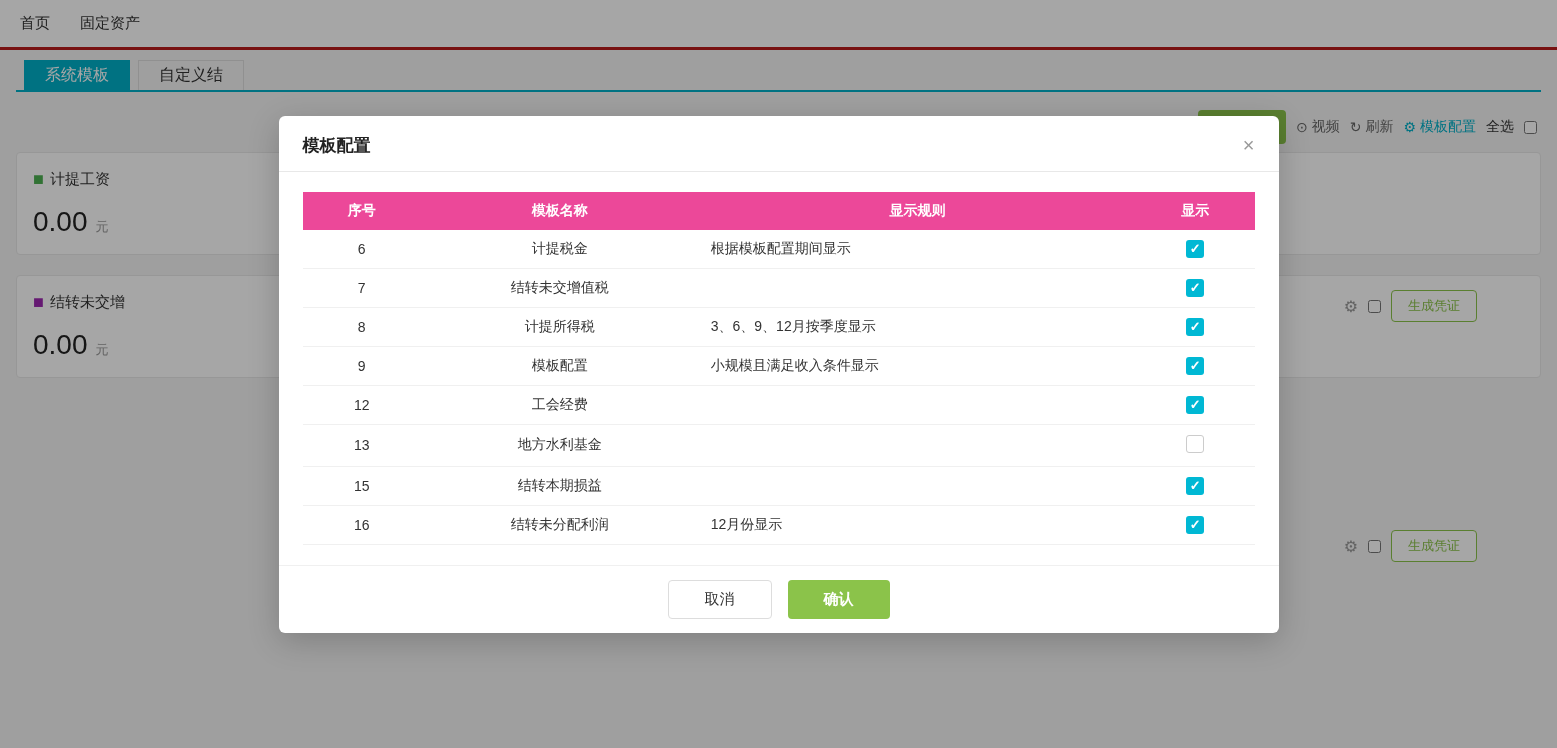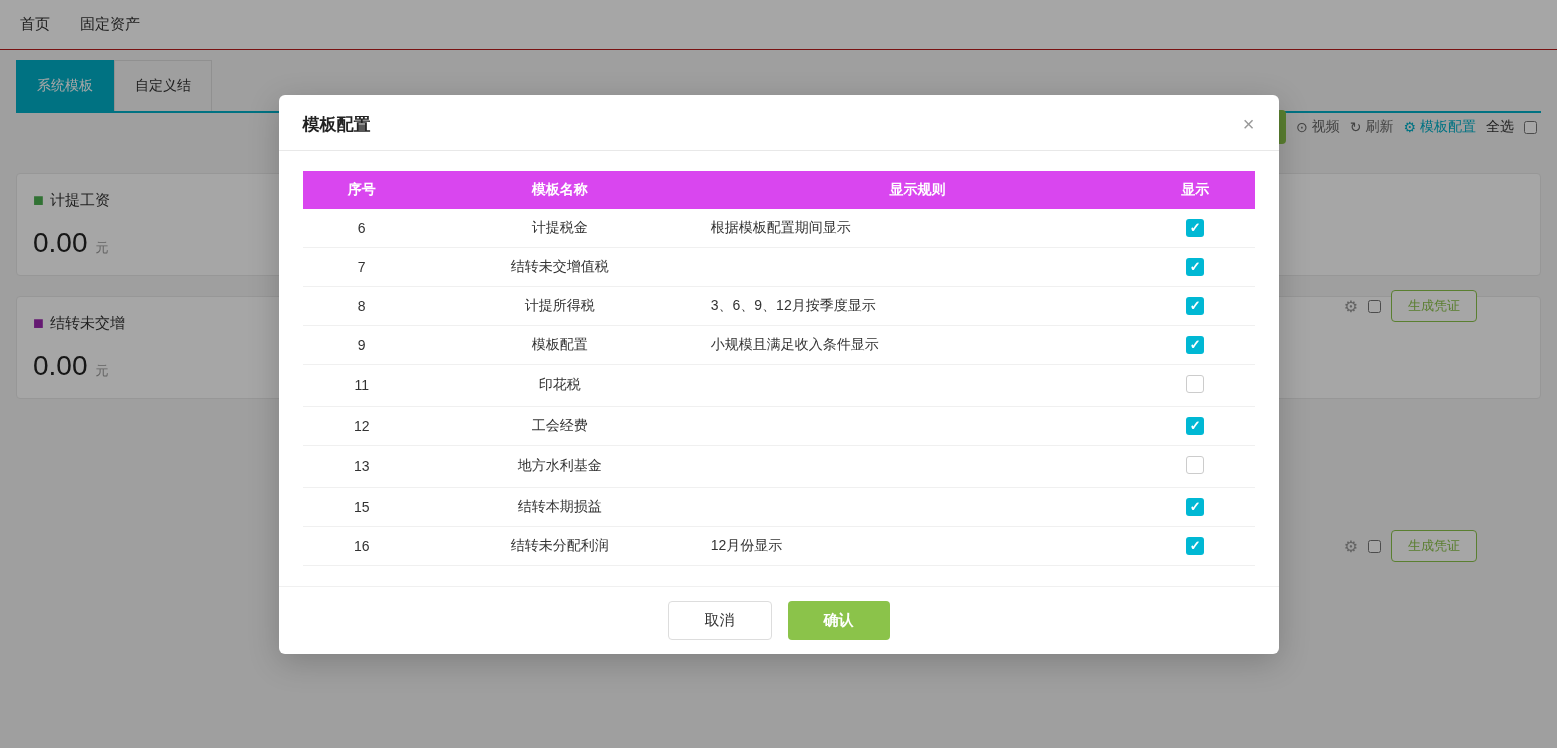--- a/index.html
+++ b/index.html
@@ -23,44 +23,45 @@
     }
 
     
     .top-nav {
       background: #fff;
       height: 50px;
       display: flex;
       align-items: center;
       padding: 0 20px;
       gap: 30px;
-      border-bottom: 1px solid #b91c1c;
+      border-bottom: 3px solid #b91c1c;
     }
     .nav-item {
       font-size: 15px;
       color: #333;
       cursor: pointer;
       padding: 5px 0;
     }
 
     
     .tabs-bar {
       display: flex;
       gap: 0;
       border-bottom: 2px solid #00b0c8;
       margin-bottom: 12px;
     }
     .tab-item {
-      padding: 16px 20px;
-      cursor: pointer;
-      font-size: 14px;
+      padding: 4px 20px;
+      cursor: pointer;
+      font-size: 16px;
       color: #333;
       border: 1px solid #ddd;
       border-bottom: none;
       background: #f5f5f5;
+      margin-left: 8px;
     }
     .tab-item.active {
       background: #00b0c8;
       color: #fff;
       border-color: #00b0c8;
     }
 
     
     .right-toolbar {
       position: absolute;
@@ -178,21 +179,21 @@
       gap: 16px;
       border-top: 1px solid #f0f0f0;
     }
 
     
     .config-table {
       width: 100%;
       border-collapse: collapse;
     }
     .config-table thead tr {
-      background: #d946ef;
+      background: #ec4899;
     }
     .config-table thead th {
       color: #fff;
       font-weight: bold;
       padding: 10px 12px;
       text-align: center;
       font-size: 14px;
     }
     .config-table tbody tr {
       border-bottom: 1px solid #f0f0f0;
@@ -399,26 +400,20 @@
                 <td>3、6、9、12月按季度显示</td>
                 <td style="text-align: center;"><span class="cb-checked" style="display: inline-flex; margin: auto;"></span></td>
               </tr>
               <tr>
                 <td>9</td>
                 <td>模板配置</td>
                 <td>小规模且满足收入条件显示</td>
                 <td style="text-align: center;"><span class="cb-checked" style="display: inline-flex; margin: auto;"></span></td>
               </tr>
               <tr>
-                <td>11</td>
-                <td>印花税</td>
-                <td></td>
-                <td style="text-align: center;"><span class="cb-unchecked" style="display: inline-flex; margin: auto;"></span></td>
-              </tr>
-              <tr>
                 <td>12</td>
                 <td>工会经费</td>
                 <td></td>
                 <td style="text-align: center;"><span class="cb-checked" style="display: inline-flex; margin: auto;"></span></td>
               </tr>
               <tr>
                 <td>13</td>
                 <td>地方水利基金</td>
                 <td></td>
                 <td style="text-align: center;"><span class="cb-unchecked" style="display: inline-flex; margin: auto;"></span></td>

